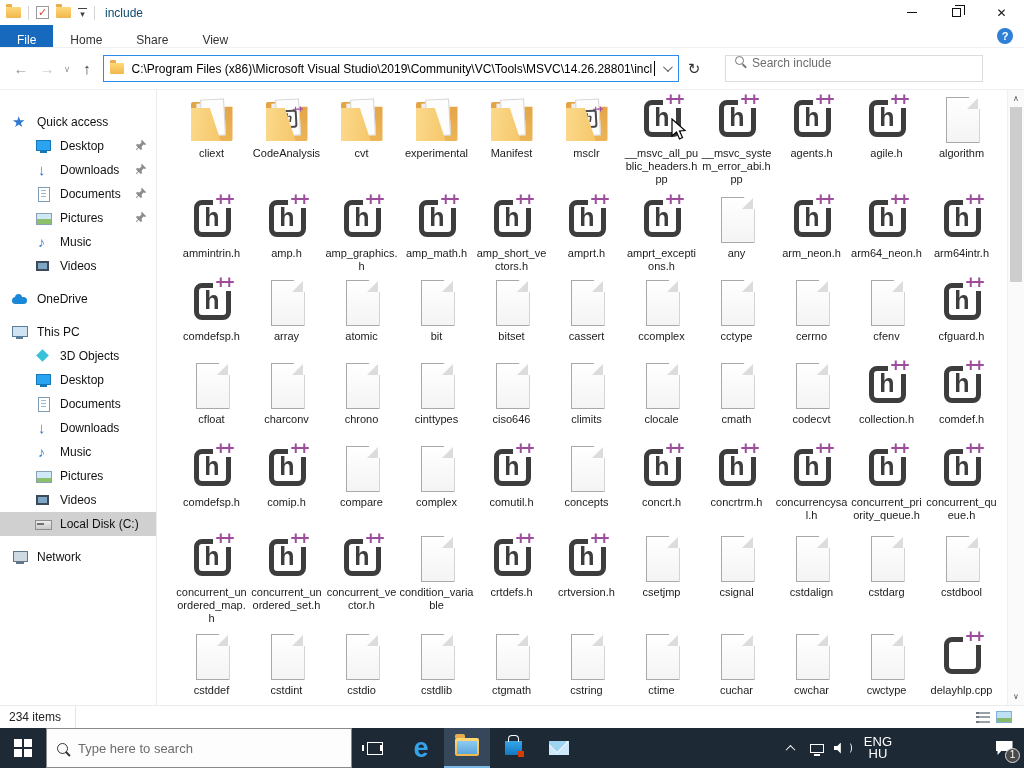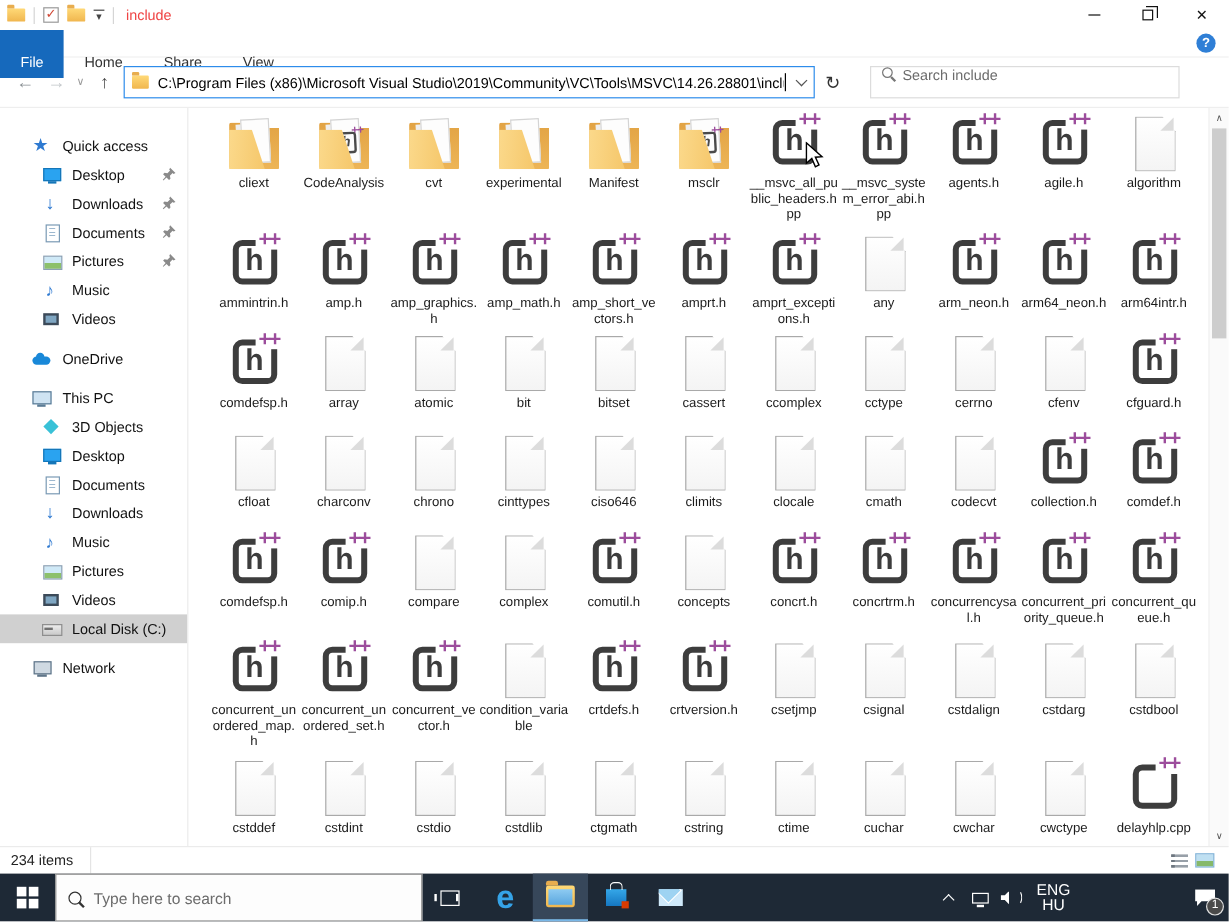--- a/index.html
+++ b/index.html
@@ -8,30 +8,30 @@
 
   
   .titlebar { height:25px; display:flex; align-items:center; padding-left:6px; font-size:12px; flex:none; }
   .qat { display:flex; align-items:center; gap:7px; }
   .sep { width:1px; height:14px; background:#d5d5d5; }
   .mini-folder { width:15px; height:11px; background:linear-gradient(#ffd977,#f0b64e); border-radius:1px; position:relative; }
   .mini-folder::before { content:""; position:absolute; top:-3px; left:0; width:6px; height:3px; background:#e8ad4e; border-radius:1px 1px 0 0; }
   .qat-check { width:13px; height:13px; border:1px solid #9a9a9a; background:#fff; color:#d14836; font-size:11px; font-weight:bold; line-height:11px; text-align:center; }
   .qat-custom { font-size:9px; color:#444; line-height:8px; text-align:center; }
   .qat-custom::before { content:""; display:block; width:9px; border-top:1px solid #444; margin:0 auto 1px; }
-  .title-text { margin-left:10px; color:#ef4444; }
+  .title-text { margin-left:10px; color:#0c4a6e; }
   .win-controls { margin-left:auto; display:flex; height:25px; }
   .win-btn { width:45px; display:flex; align-items:center; justify-content:center; color:#111; font-size:12px; }
   .restore-glyph { width:9px; height:9px; border:1px solid #111; position:relative; background:#fff; }
   .restore-glyph::before { content:""; position:absolute; left:2px; top:-4px; width:9px; height:9px; border:1px solid #111; border-bottom:none; border-left:none; }
   .min-glyph { width:10px; border-top:1px solid #111; }
 
   
   .ribbonbar { height:23px; display:flex; align-items:stretch; border-bottom:1px solid #f0f0f0; flex:none; }
-  .rtab { padding:20px 17px; font-size:12px; color:#333; }
+  .rtab { padding:8px 17px; font-size:12px; color:#333; }
   .rtab.active { background:#1669bc; color:#fff; }
   .help-btn { margin-left:auto; margin-right:11px; align-self:center; width:16px; height:16px; border-radius:50%; background:#2f7fd6; color:#fff; font-size:11px; font-weight:bold; text-align:center; line-height:16px; }
 
   
   .toolbar { height:42px; display:flex; align-items:center; padding:0 10px 0 8px; border-bottom:1px solid #eee; flex:none; position:relative; }
   .nav-btn { width:26px; height:26px; display:flex; align-items:center; justify-content:center; font-size:15px; }
   .nav-back { color:#8a9094; }
   .nav-fwd { color:#c3c7ca; }
   .nav-chev { width:14px; font-size:9px; color:#999; }
   .nav-up { color:#444; }
@@ -46,21 +46,21 @@
   .magnifier::after { content:""; position:absolute; width:5px; height:1.5px; background:#777; transform:rotate(45deg); right:-4px; bottom:-2px; }
   .search-box input, .tsearch input { border:none; outline:none; font-size:12px; color:#444; background:transparent; width:180px; font-family:inherit; }
   .search-box input::placeholder, .tsearch input::placeholder { color:#6c6c6c; opacity:1; }
 
   
   .cursor { position:absolute; left:671px; top:70px; z-index:99; pointer-events:none; }
 
   
   .main { flex:1; display:flex; overflow:hidden; }
   .sidebar { width:157px; flex:none; border-right:1px solid #ececec; padding-top:20px; overflow:hidden; }
-  .srow { height:24px; display:flex; align-items:center; padding-left:27px; font-size:12px; color:#111; position:relative; }
+  .srow { height:24px; display:flex; align-items:center; padding-left:12px; font-size:12px; color:#111; position:relative; }
   .srow.lvl-1 { padding-left:35px; }
   .srow.gap { margin-top:9px; }
   .srow.selected { background:#d0d0d0; }
   .sicon { width:17px; height:16px; margin-right:8px; position:relative; flex:none; }
   .slabel { white-space:nowrap; }
   .pin { position:absolute; right:9px; top:5px; display:none; }
   .srow.pinned .pin { display:block; }
 
   .ic-star .sicon::before { content:"★"; color:#2f7ad1; font-size:15px; line-height:16px; }
   .ic-desktop .sicon::before { content:""; position:absolute; left:1px; top:2px; width:13px; height:9px; background:#2aa3f0; border:1px solid #1576b8; }

